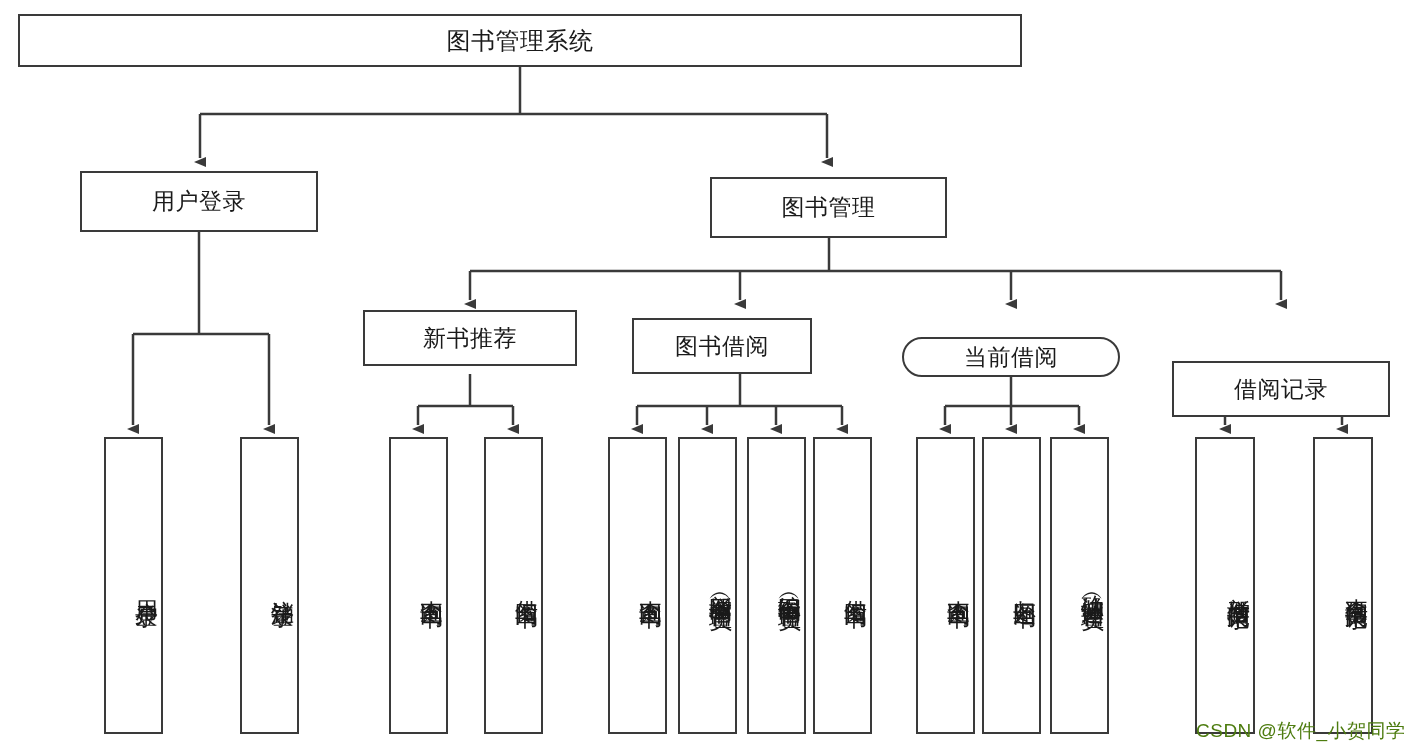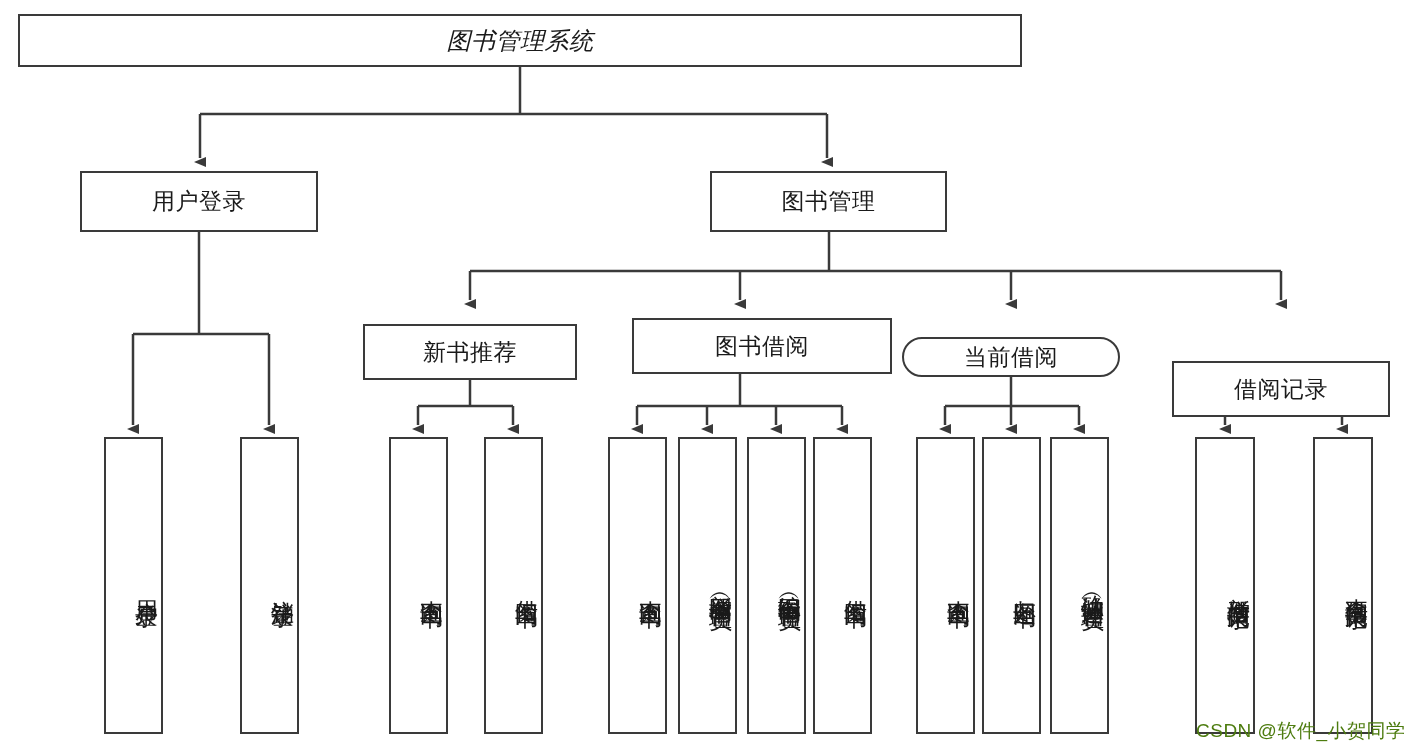--- a/index.html
+++ b/index.html
@@ -115,27 +115,27 @@
       <path d="M1011,406 L1011,425" marker-end="url(#ah)"></path>
       <path d="M1079,406 L1079,425" marker-end="url(#ah)"></path>
 
       <path d="M1281,374 L1281,406"></path>
       <path d="M1225,406 L1342,406"></path>
       <path d="M1225,406 L1225,425" marker-end="url(#ah)"></path>
       <path d="M1342,406 L1342,425" marker-end="url(#ah)"></path>
     </g>
   </svg>
 
-  <div class="node horiz root" style="left:18px; top:14px; width:1004px; height:53px;font-style:italic;">图书管理系统</div>
+  <div class="node horiz root" style="left:18px; top:14px; width:1004px; height:53px;">图书管理系统</div>
 
   <div class="node horiz" style="left:80px; top:171px; width:238px; height:61px;">用户登录</div>
-  <div class="node horiz" style="left:710px; top:171px; width:237px; height:61px;">图书管理</div>
+  <div class="node horiz" style="left:710px; top:177px; width:237px; height:61px;">图书管理</div>
 
-  <div class="node horiz" style="left:363px; top:324px; width:214px; height:56px;">新书推荐</div>
-  <div class="node horiz" style="left:632px; top:318px; width:260px; height:56px;">图书借阅</div>
+  <div class="node horiz" style="left:363px; top:310px; width:214px; height:56px;">新书推荐</div>
+  <div class="node horiz" style="left:632px; top:318px; width:180px; height:56px;">图书借阅</div>
   <div class="node horiz" style="left:902px; top:337px; width:218px; height:40px;border-radius:22px;">当前借阅</div>
   <div class="node horiz" style="left:1172px; top:318px; width:218px; height:56px;margin-top:43px;">借阅记录</div>
 
   <div class="node vert" style="left:104px; top:437px; width:59px; height:297px;">
     <span class="vlabel">用户登录</span>
   </div>
   <div class="node vert" style="left:240px; top:437px; width:59px; height:297px;">
     <span class="vlabel">注销登录</span>
   </div>
 

